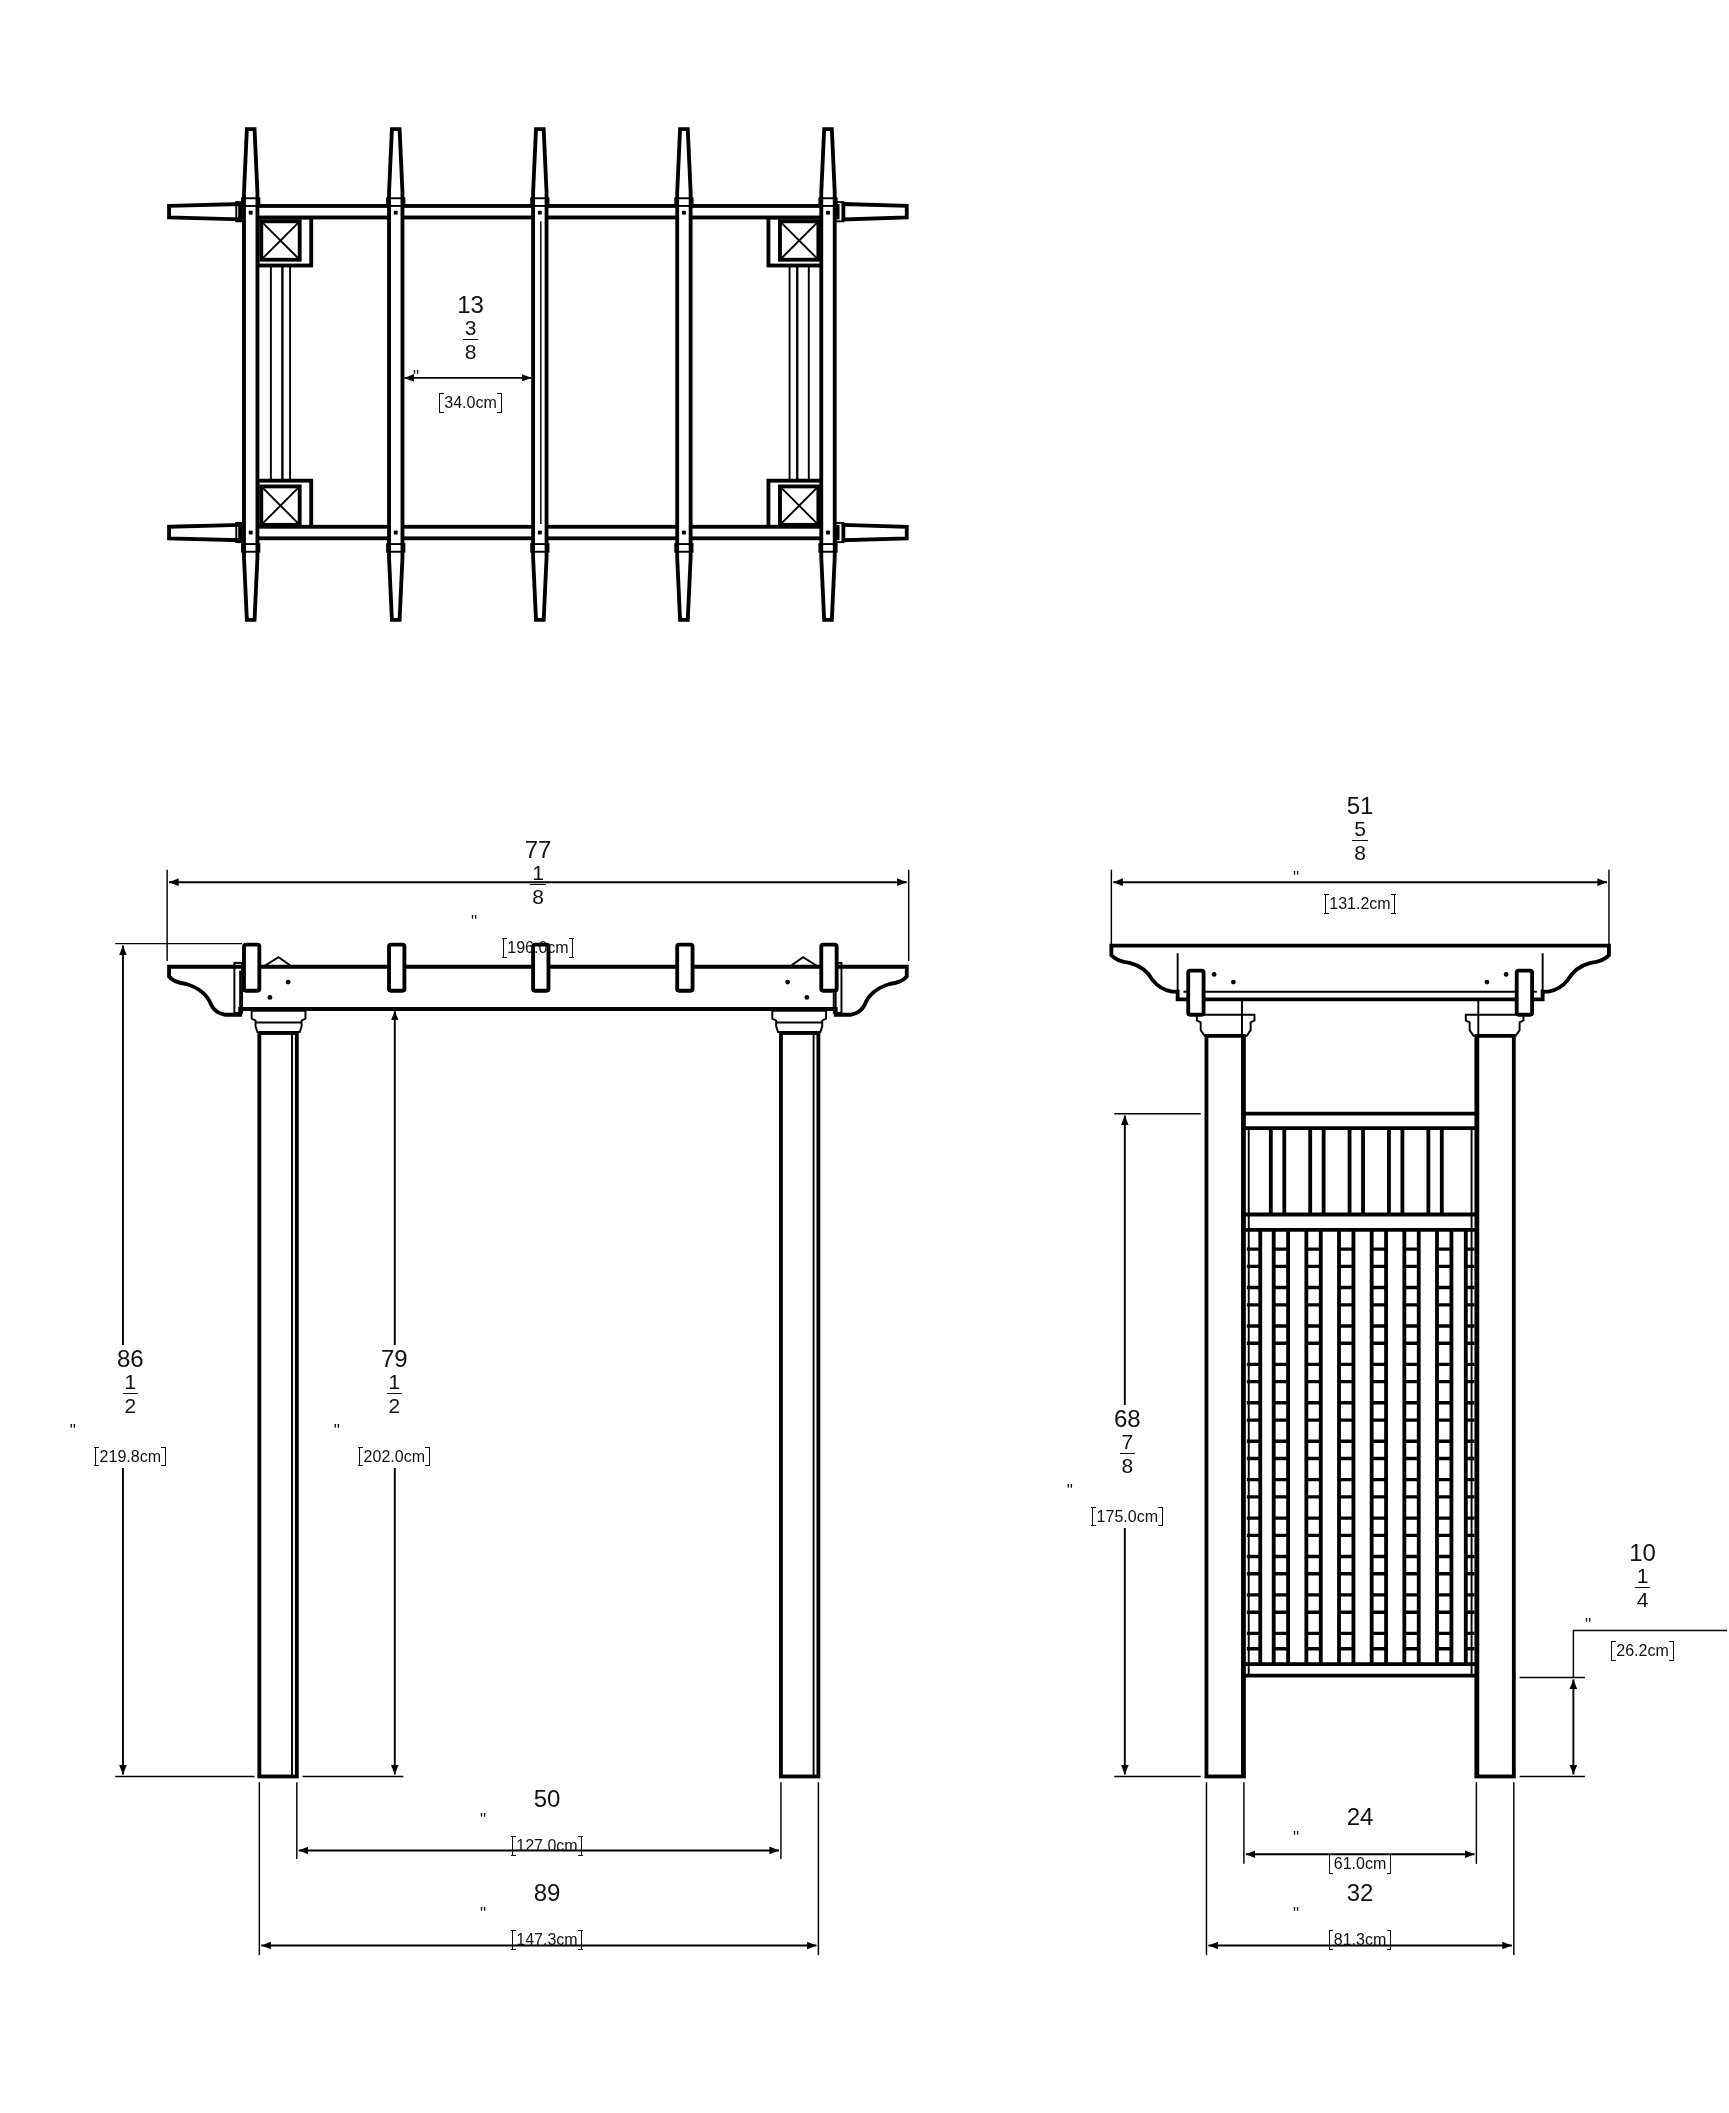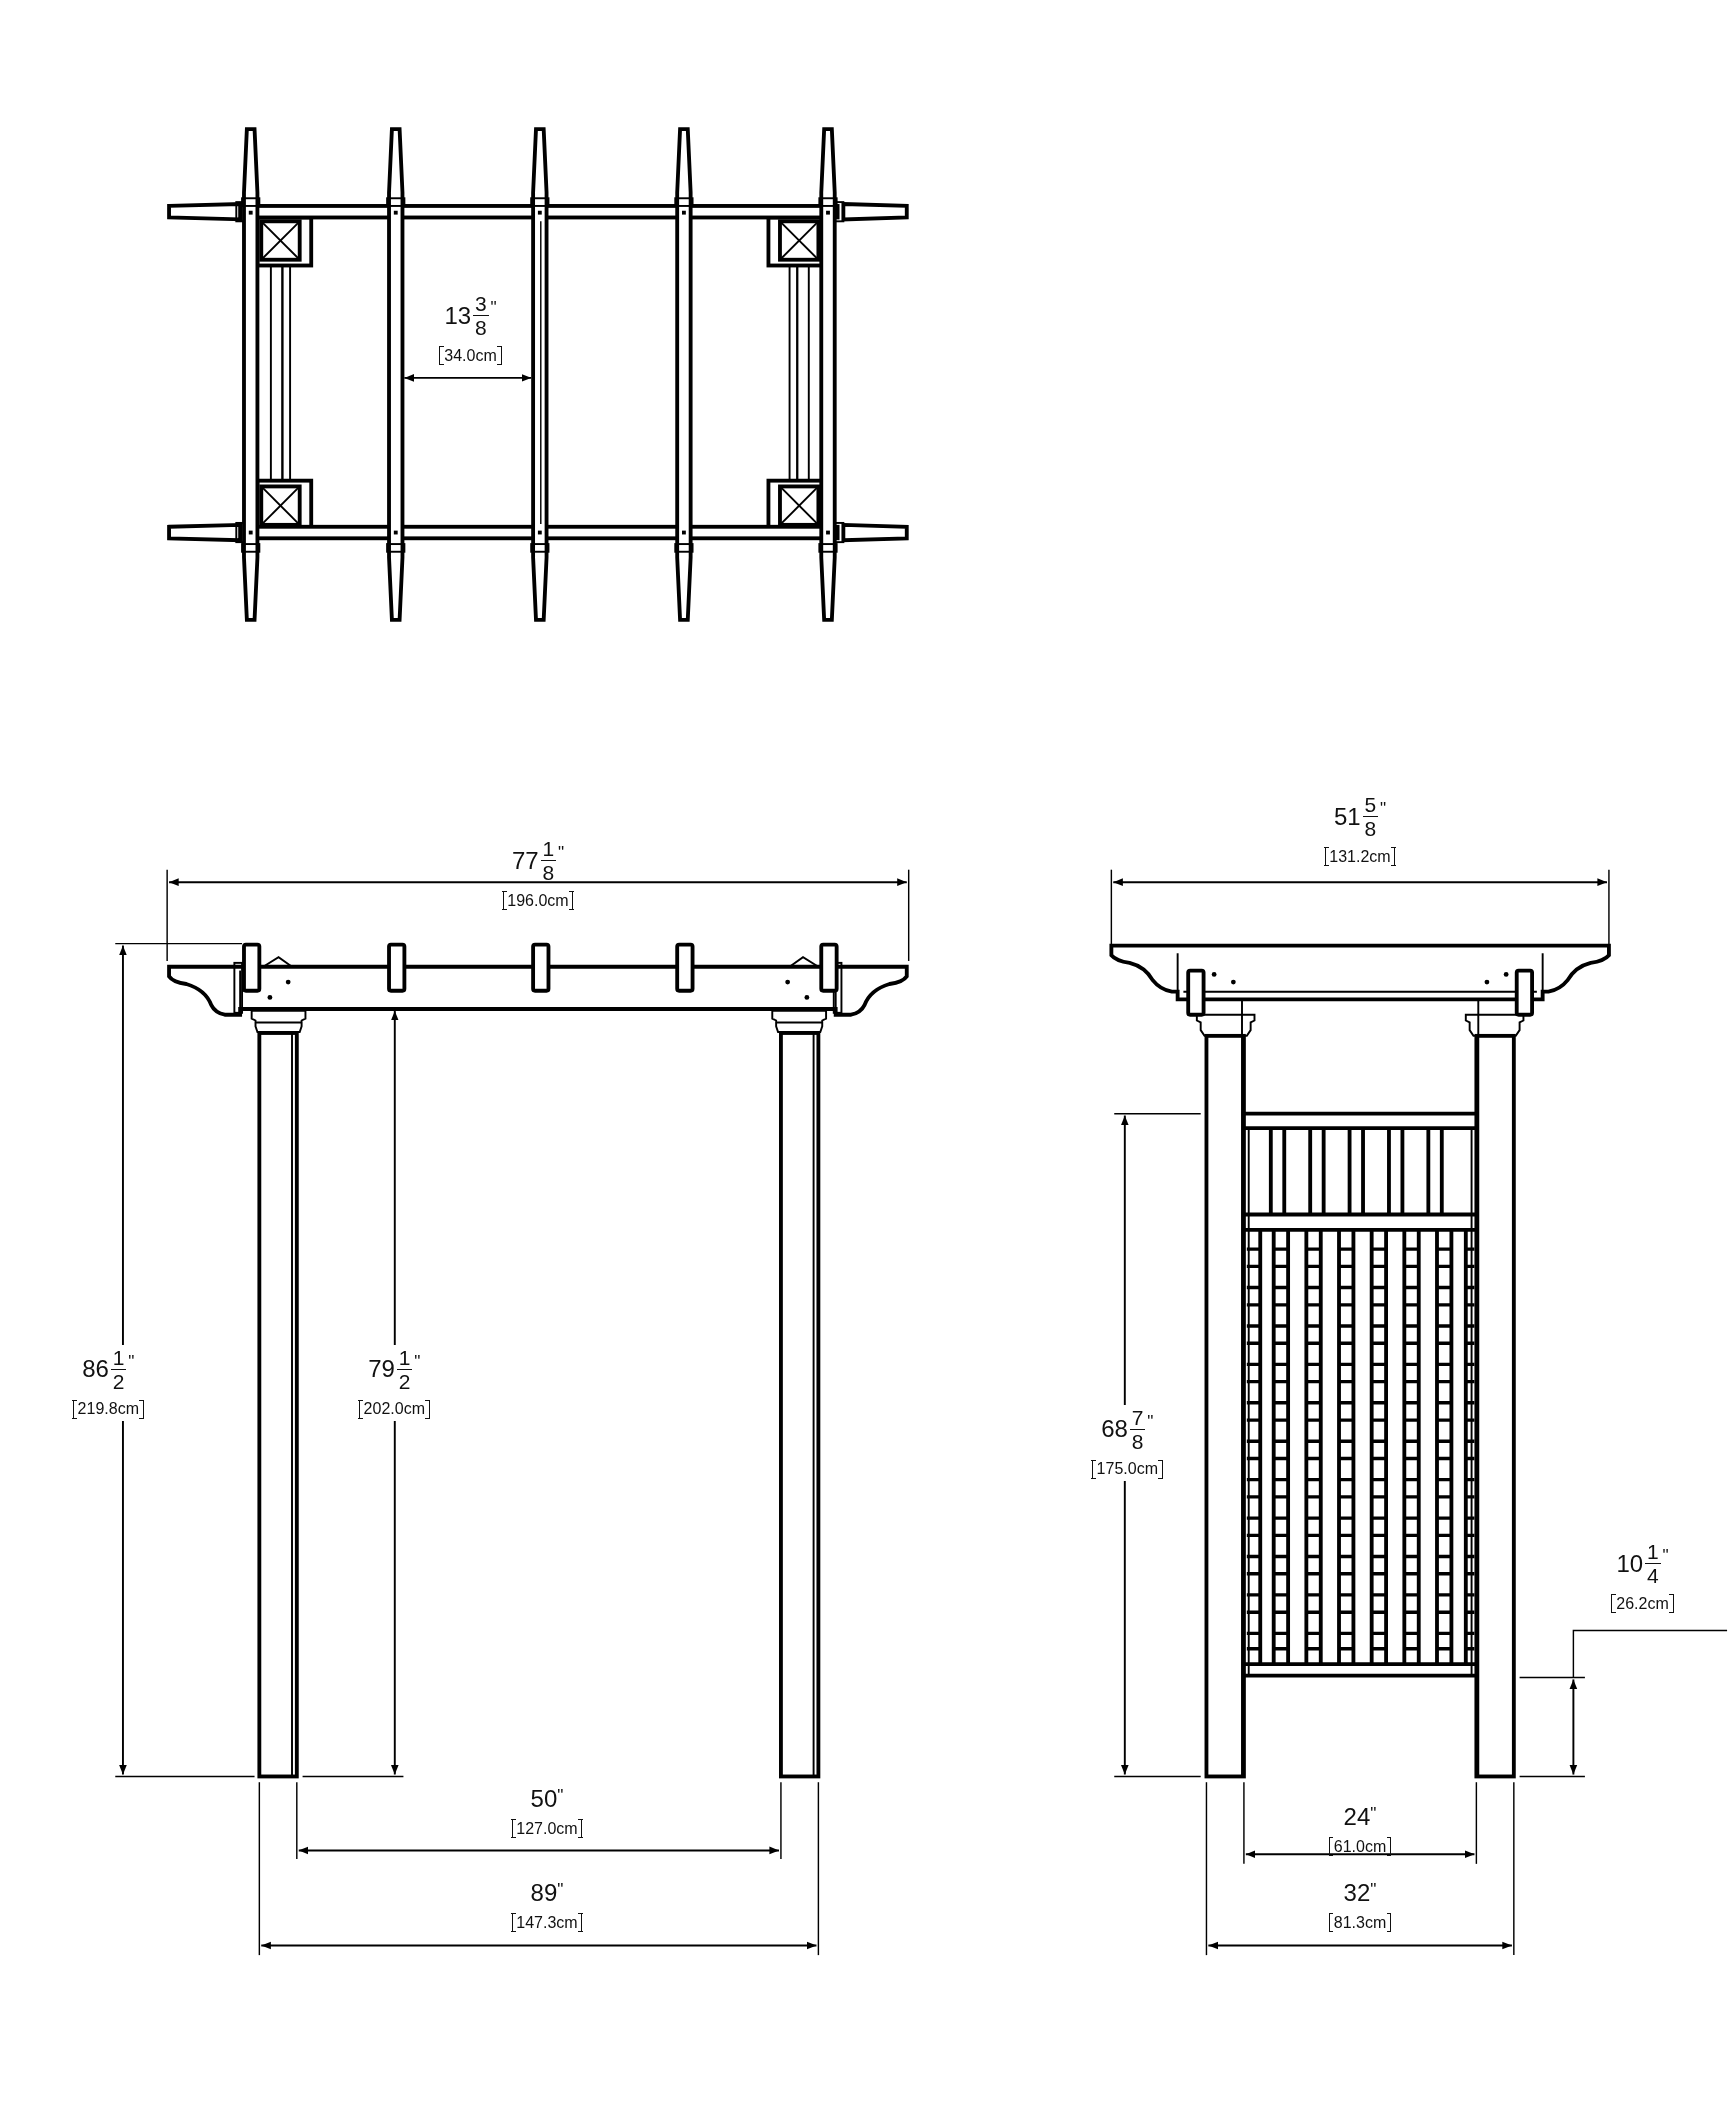--- a/index.html
+++ b/index.html
@@ -2,21 +2,21 @@
 <html><head>
 <meta charset="utf-8">
 <style>
   html, body { margin:0; padding:0; background:#ffffff; }
   body { width:1729px; height:2114px; position:relative; overflow:hidden; font-family:"Liberation Sans", sans-serif; color:#111; }
   svg.drawing { position:absolute; left:0; top:0; width:1729px; height:2114px; }
   .med { stroke:#000; stroke-width:4; fill:#fff; }
   .thin { stroke:#000; stroke-width:2; fill:none; }
   .hair { stroke:#000; stroke-width:1.5; fill:none; }
   .label { position:absolute; text-align:center; font-family:"Liberation Sans", sans-serif; color:#111; line-height:1; }
-  .imp { display:flex; align-items:center; justify-content:center; font-size:24px; }
+  .imp { display:flex; align-items:center; justify-content:center; font-size:24px;flex-direction:column; }
   .frac { display:inline-flex; flex-direction:column; align-items:center; font-size:21px; margin:0 1.9px; }
   .frac .num { border-bottom:1.4px solid #111; padding:0 1.9px 1px; }
   .frac .den { padding-top:1px; }
   .inch { font-size:17.3px; align-self:flex-start; margin-top:5.8px; }
   .metric { display:inline-block; font-size:16px; padding:1.9px 3.8px; border-left:1.4px solid #111; border-right:1.4px solid #111; margin-top:7.7px; position:relative; }
   .metric::before, .metric::after { content:""; position:absolute; width:4.8px; top:0; bottom:0; border-top:1.4px solid #111; border-bottom:1.4px solid #111; }
   .metric::before { left:-1.4px; }
   .metric::after { right:-1.4px; }
   .lbl-bg { background:#fff; padding:1.9px 3.8px; }
 </style>
@@ -306,21 +306,21 @@
       <span>77</span>
       <span class="frac">
         <span class="num">1</span>
         <span class="den">8</span>
       </span>
       <span class="inch">"</span>
     </div>
   <span class="metric">196.0cm</span>
 </div>
 
-<div class="label lbl-bg" style="left:44px; top:1345px; width:121px;">
+<div class="label lbl-bg" style="left:66px; top:1345px; width:121px;">
   <div class="imp">
       <span>86</span>
       <span class="frac">
         <span class="num">1</span>
         <span class="den">2</span>
       </span>
       <span class="inch">"</span>
     </div>
   <span class="metric">219.8cm</span>
 </div>

